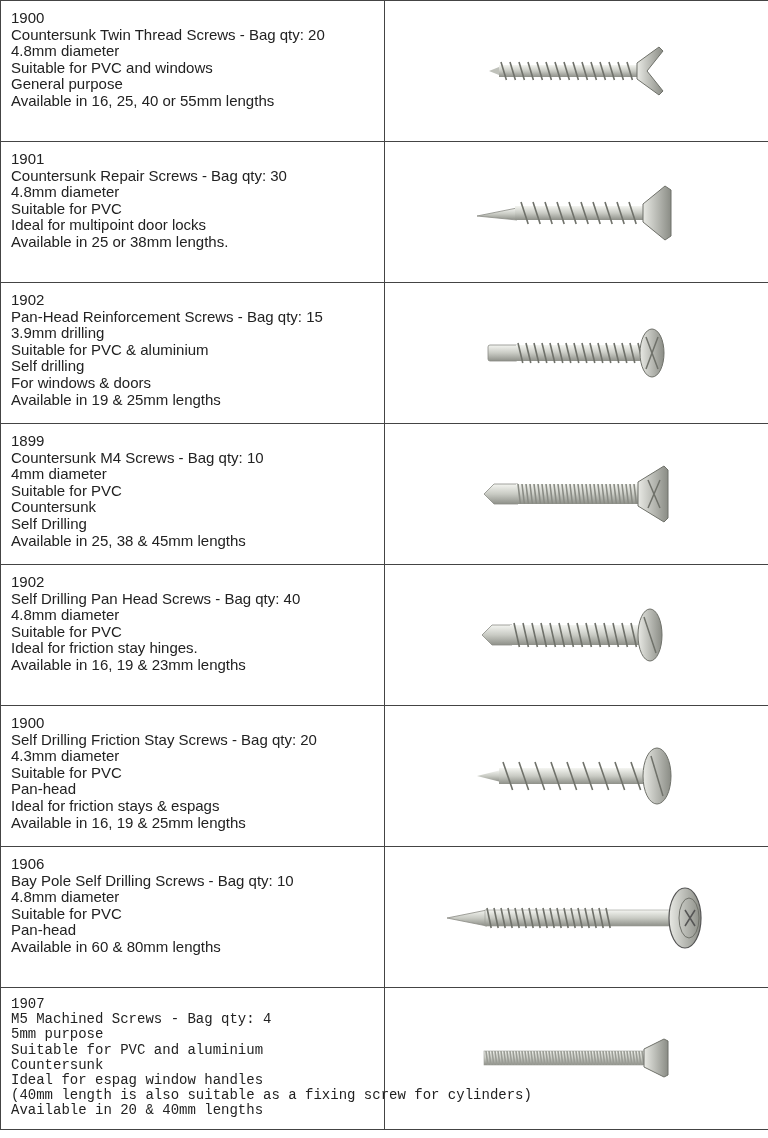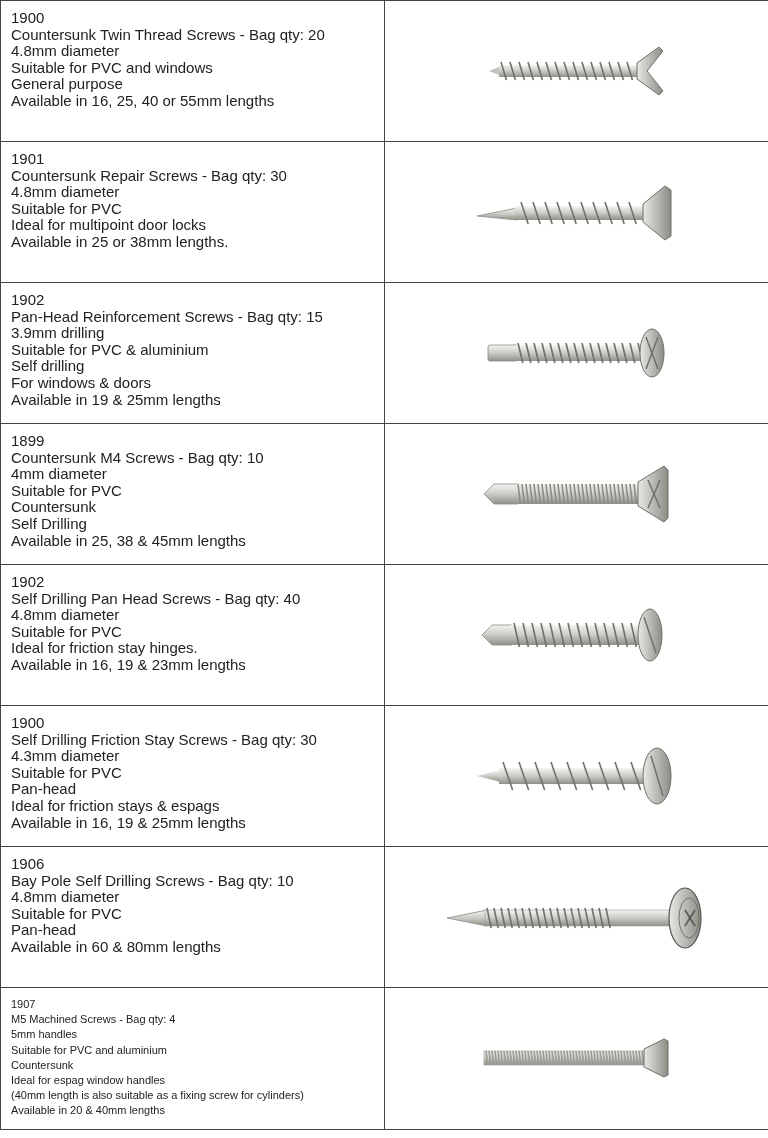--- a/index.html
+++ b/index.html
@@ -3,21 +3,21 @@
 <meta charset="utf-8">
 <style>
   html, body { margin:0; padding:0; background:#fff; }
   body { width:768px; height:1138px; overflow:hidden; font-family:"Liberation Sans", sans-serif; color:#222; }
   table.catalog { border-collapse:collapse; width:768px; table-layout:fixed; }
   table.catalog td { border:1px solid #444; vertical-align:top; padding:0; height:140px; }
   table.catalog tr:last-child td { height:141px; }
   td.desc { width:383px; }
   td.pic { width:383px; vertical-align:middle; }
   .text { padding:9px 10px 0 10px; font-size:15px; line-height:16.6px; }
-  .text.small { font-size:11px; line-height:15.2px; }
+  .text.small { font-size:14px; line-height:15.2px;font-family:Liberation Mono, monospace; }
   .line { display:block; white-space:nowrap; }
   .pic-wrap { width:100%; height:140px; display:flex; align-items:center; justify-content:center; }
   svg { display:block; }
 </style>
 </head>
 <body>
 
 <table class="catalog">
   <tbody id="rows">
       <tr>
@@ -212,21 +212,21 @@
       <ellipse cx="168" cy="30" rx="12" ry="26" fill="url(#headg)" stroke="#6f716a" stroke-width="1"></ellipse>
       <path d="M162 12 L174 48" stroke="#6f716a" stroke-width="1.5"></path>
     </svg>
           </div>
         </td>
       </tr>
       <tr>
         <td class="desc">
           <div class="text">
             <span class="line">1900</span>
-            <span class="line">Self Drilling Friction Stay Screws - Bag qty: 30</span>
+            <span class="line">Self Drilling Friction Stay Screws - Bag qty: 20</span>
             <span class="line">4.3mm diameter</span>
             <span class="line">Suitable for PVC</span>
             <span class="line">Pan-head</span>
             <span class="line">Ideal for friction stays &amp; espags</span>
             <span class="line">Available in 16, 19 &amp; 25mm lengths</span>
           </div>
         </td>
         <td class="pic">
           <div class="pic-wrap">
     <svg width="200" height="60" viewBox="0 0 200 60">
@@ -286,21 +286,21 @@
       <path d="M238 28 L248 44 M238 44 L248 28" stroke="#555" stroke-width="1.5"></path>
     </svg>
           </div>
         </td>
       </tr>
       <tr>
         <td class="desc">
           <div class="text small">
             <span class="line">1907</span>
             <span class="line">M5 Machined Screws - Bag qty: 4</span>
-            <span class="line">5mm handles</span>
+            <span class="line">5mm purpose</span>
             <span class="line">Suitable for PVC and aluminium</span>
             <span class="line">Countersunk</span>
             <span class="line">Ideal for espag window handles</span>
             <span class="line">(40mm length is also suitable as a fixing screw for cylinders)</span>
             <span class="line">Available in 20 &amp; 40mm lengths</span>
           </div>
         </td>
         <td class="pic">
           <div class="pic-wrap">
     <svg width="190" height="50" viewBox="0 0 190 50">

